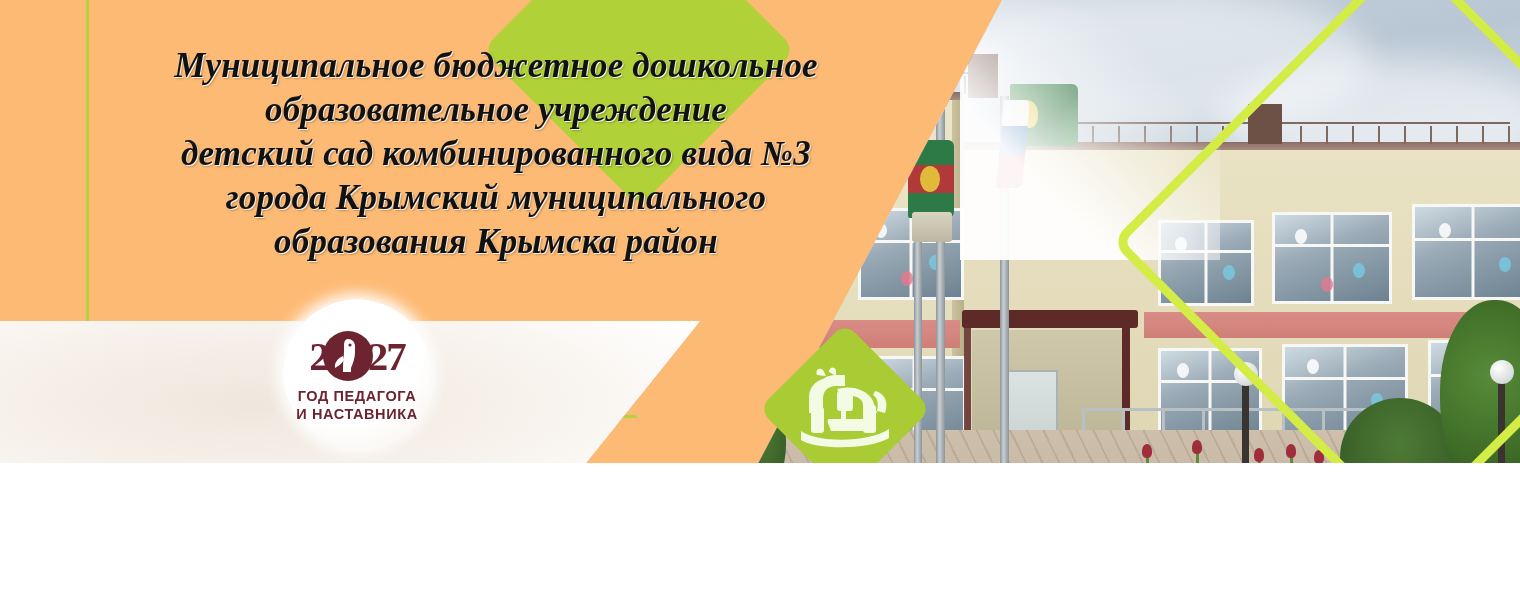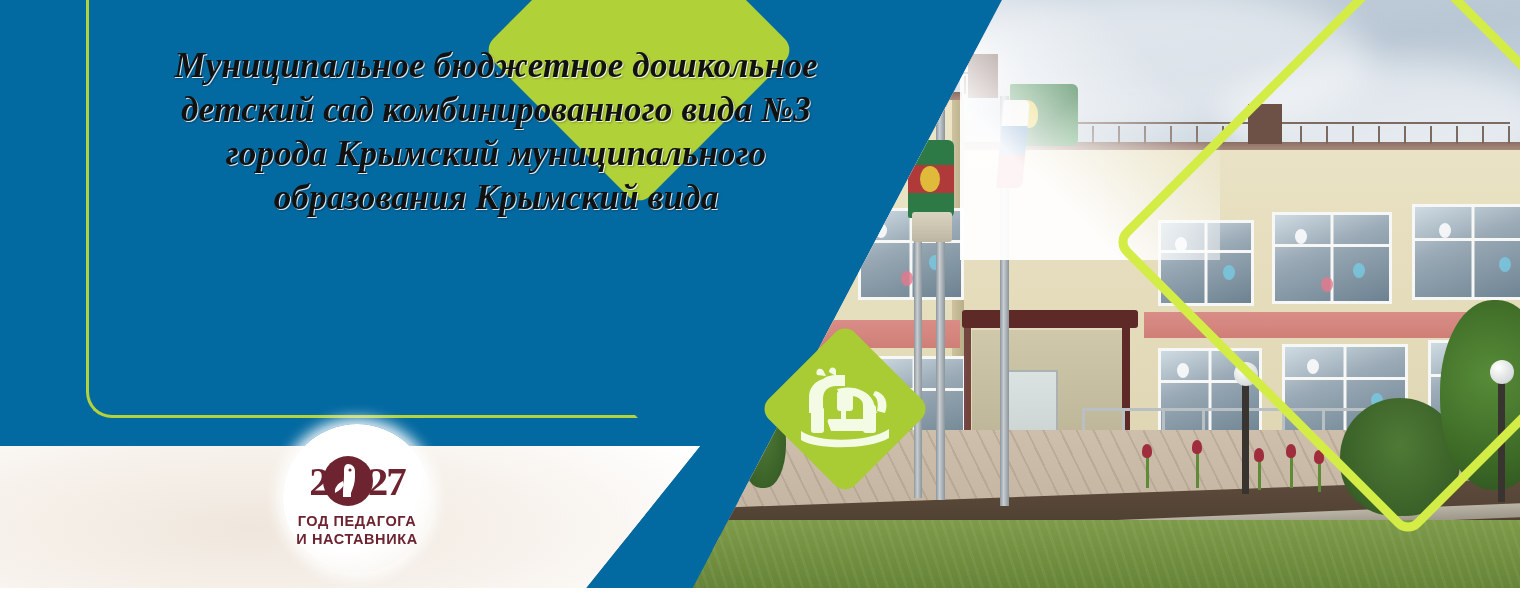--- a/index.html
+++ b/index.html
@@ -1,22 +1,22 @@
 <!DOCTYPE html>
 <html><head>
 <meta charset="utf-8">
 <style>
   html,body{margin:0;padding:0;background:#fff;}
   body{font-family:"Liberation Serif",serif;}
 
   #banner{
     position:relative;
-    width:1520px;height:588px;
+    width:1520px;height:463px;
     overflow:hidden;
-    background:#0369a1;
+    background:#fdba74;
   }
 
   
   #photo{
     position:absolute; inset:0;
     clip-path: polygon(1002px 0, 1520px 0, 1520px 597px, 688px 597px);
     overflow:hidden;
   }
   .ph-layer{position:absolute;}
 
@@ -388,23 +388,24 @@
 
     <div class="ph-layer photo-fade"></div>
   </div>
 
   <div id="diamond-outline"></div>
   <div id="diamond-big"></div>
   <div id="frame"></div>
 
   <div id="title">
     <span class="ln">Муниципальное бюджетное дошкольное</span>
+    <span class="ln">образовательное учреждение</span>
     <span class="ln">детский сад комбинированного вида №3</span>
     <span class="ln">города Крымский муниципального</span>
-    <span class="ln">образования Крымский вида</span>
+    <span class="ln">образования Крымска район</span>
   </div>
 
   <div id="diamond-icon">
     <svg width="104" height="96" viewBox="0 0 104 96">
       <g fill="#f4fbe4">
 
         <path d="M30 18 C22 20 16 27 16 36 L16 52 L30 52 L30 38 C30 30 35 25 43 25 L52 25 L52 14 L43 14 C40 14 35 15 33 16 Z"></path>
 
         <path d="M24 14 C22 9 26 6 30 9 L33 15 Z"></path>
         <path d="M36 11 C36 6 41 5 43 9 L43 15 Z"></path>

